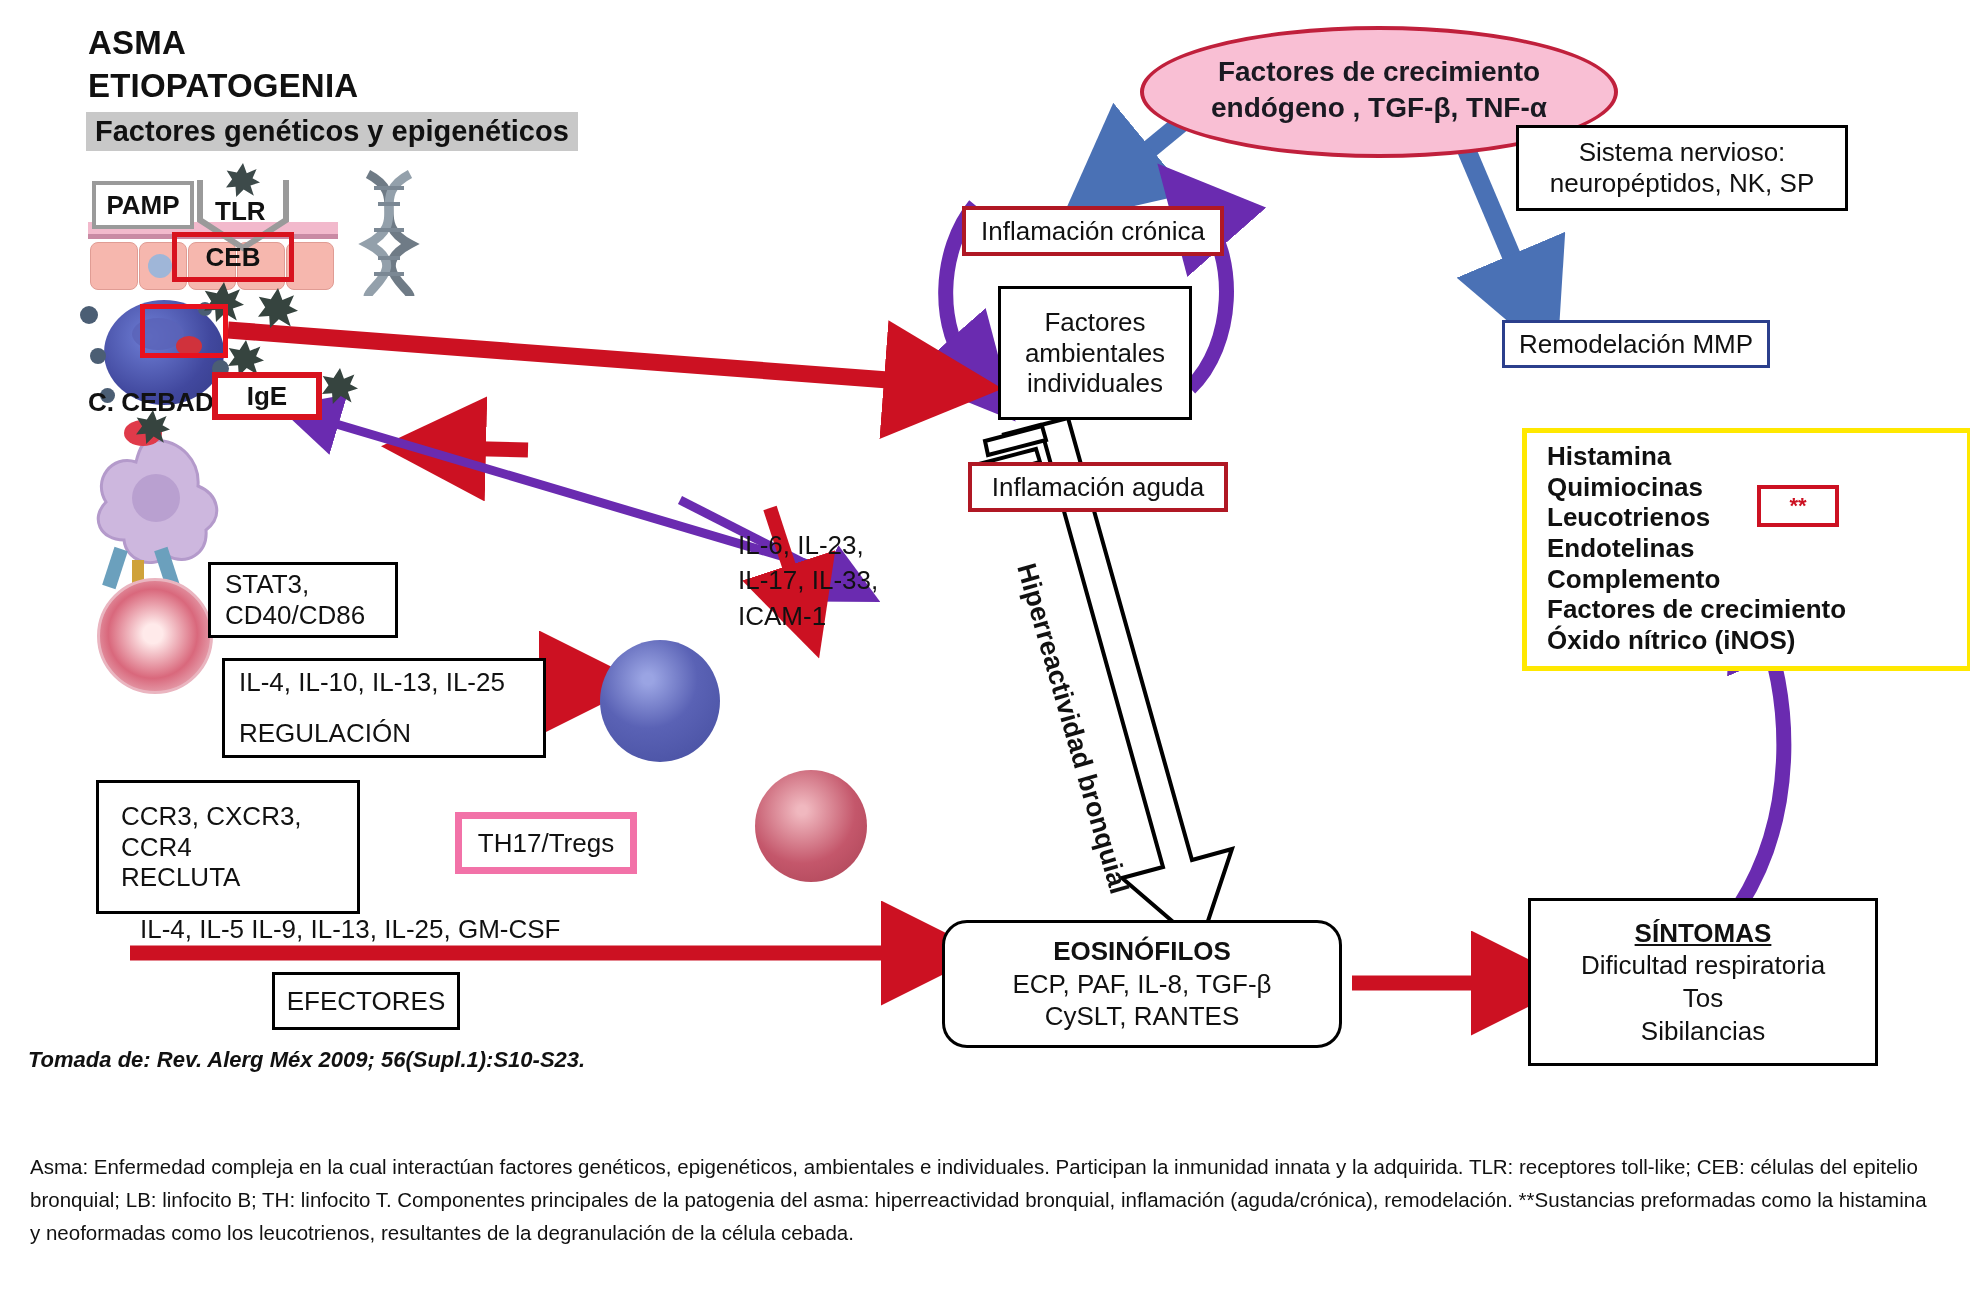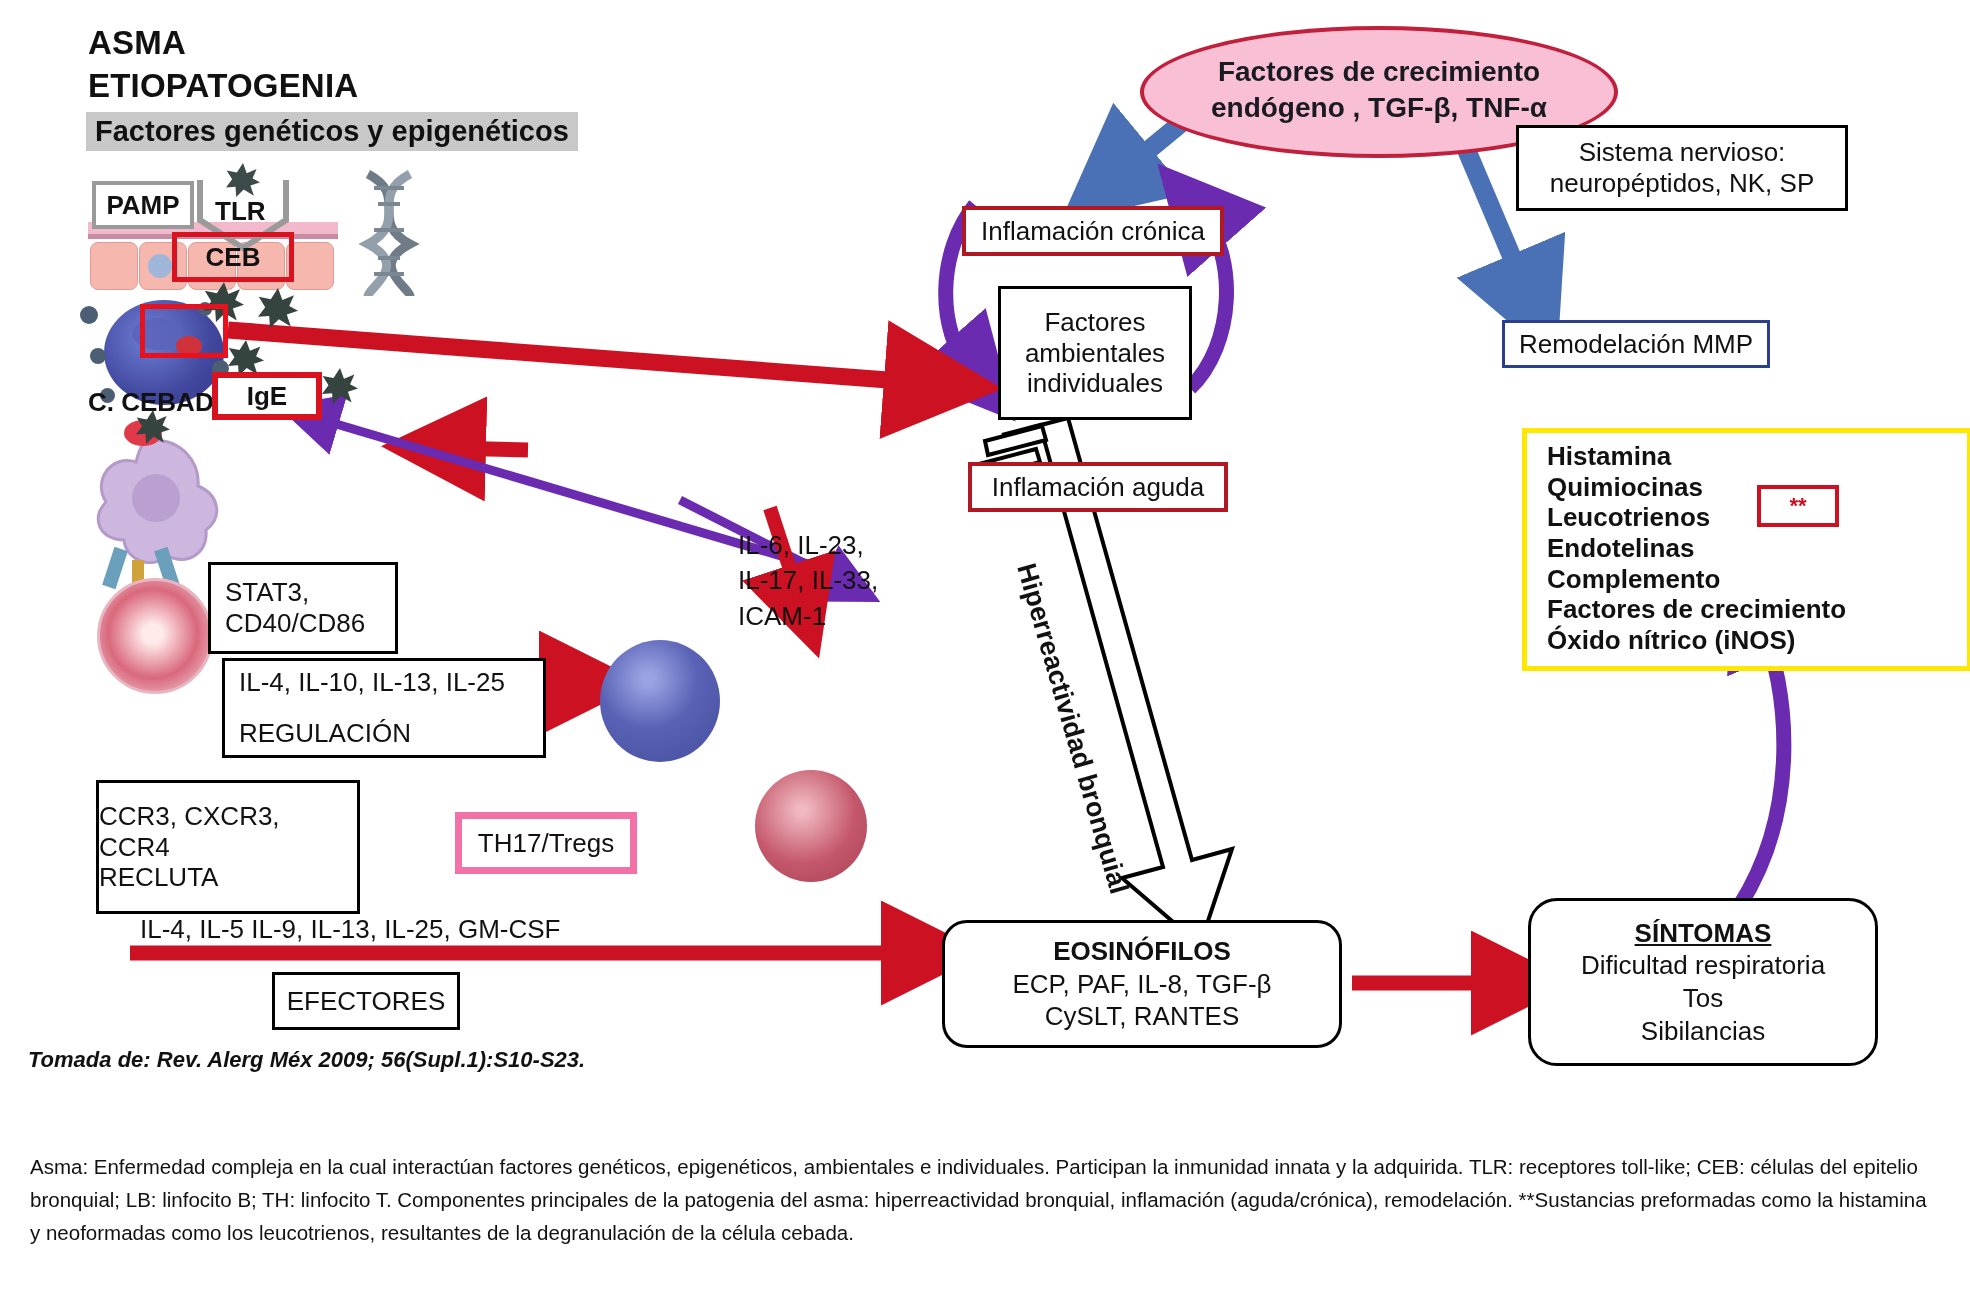--- a/index.html
+++ b/index.html
@@ -195,36 +195,36 @@
 <div class="abs" style="left:97px;top:578px;width:110px;height:110px;border-radius:50%;
      background:radial-gradient(circle at 48% 48%,#ffeaea 12%,#d9687c 55%,#e7a7b3 78%,#f4cfd7 100%);
      border:3px solid #eab5c0;"></div>
 
 <div class="abs" style="left:600px;top:640px;width:120px;height:122px;border-radius:50%;
      background:radial-gradient(circle at 40% 32%,#9aa4e3 5%,#5a62b5 45%,#454d9e 100%);"></div>
 
 <div class="abs" style="left:755px;top:770px;width:112px;height:112px;border-radius:50%;
      background:radial-gradient(circle at 42% 36%,#f0b8bf 5%,#c4576b 55%,#a94254 100%);"></div>
 
-<div class="bx txt lbl-left bk" style="left:208px;top:562px;width:190px;height:92px;padding-left:14px;">
+<div class="bx txt lbl-left bk" style="left:208px;top:562px;width:190px;height:76px;padding-left:14px;">
   <div>
     <div>STAT3,</div>
     <div>CD40/CD86</div>
   </div>
 </div>
 
 <div class="bx txt lbl-left bk" style="left:222px;top:658px;width:324px;height:100px;padding-left:14px;">
   <div style="width:100%;">
     <div>IL-4, IL-10, IL-13, IL-25</div>
     <div style="height:20px;"></div>
     <div>REGULACIÓN</div>
   </div>
 </div>
 
-<div class="bx txt lbl-left bk" style="left:96px;top:780px;width:264px;height:134px;">
+<div class="bx txt lbl-left bk" style="left:96px;top:780px;width:264px;height:134px;padding-left:22px;">
   <div>
     <div>CCR3, CXCR3,</div>
     <div>CCR4</div>
     <div>RECLUTA</div>
   </div>
 </div>
 
 <div class="bx txt pk" style="left:455px;top:812px;width:182px;height:62px;">
   <span>TH17/Tregs</span>
 </div>
@@ -296,21 +296,21 @@
 </div>
 
 <div class="bx txt bk" style="left:942px;top:920px;width:400px;height:128px;border-radius:25px;">
   <div style="line-height:1.26;">
     <div style="font-weight:bold;">EOSINÓFILOS</div>
     <div>ECP, PAF, IL-8, TGF-β</div>
     <div>CySLT, RANTES</div>
   </div>
 </div>
 
-<div class="bx txt bk" style="left:1528px;top:898px;width:350px;height:168px;border-radius:29px;">
+<div class="bx txt bk" style="left:1528px;top:898px;width:350px;height:168px;">
   <div style="line-height:1.26;">
     <div style="font-weight:bold;text-decoration:underline;">SÍNTOMAS</div>
     <div>Dificultad respiratoria</div>
     <div>Tos</div>
     <div>Sibilancias</div>
   </div>
 </div>
 
 <div class="abs cap-it" style="left:28px;top:1047px;">Tomada de: Rev. Alerg Méx 2009; 56(Supl.1):S10-S23.</div>
 

